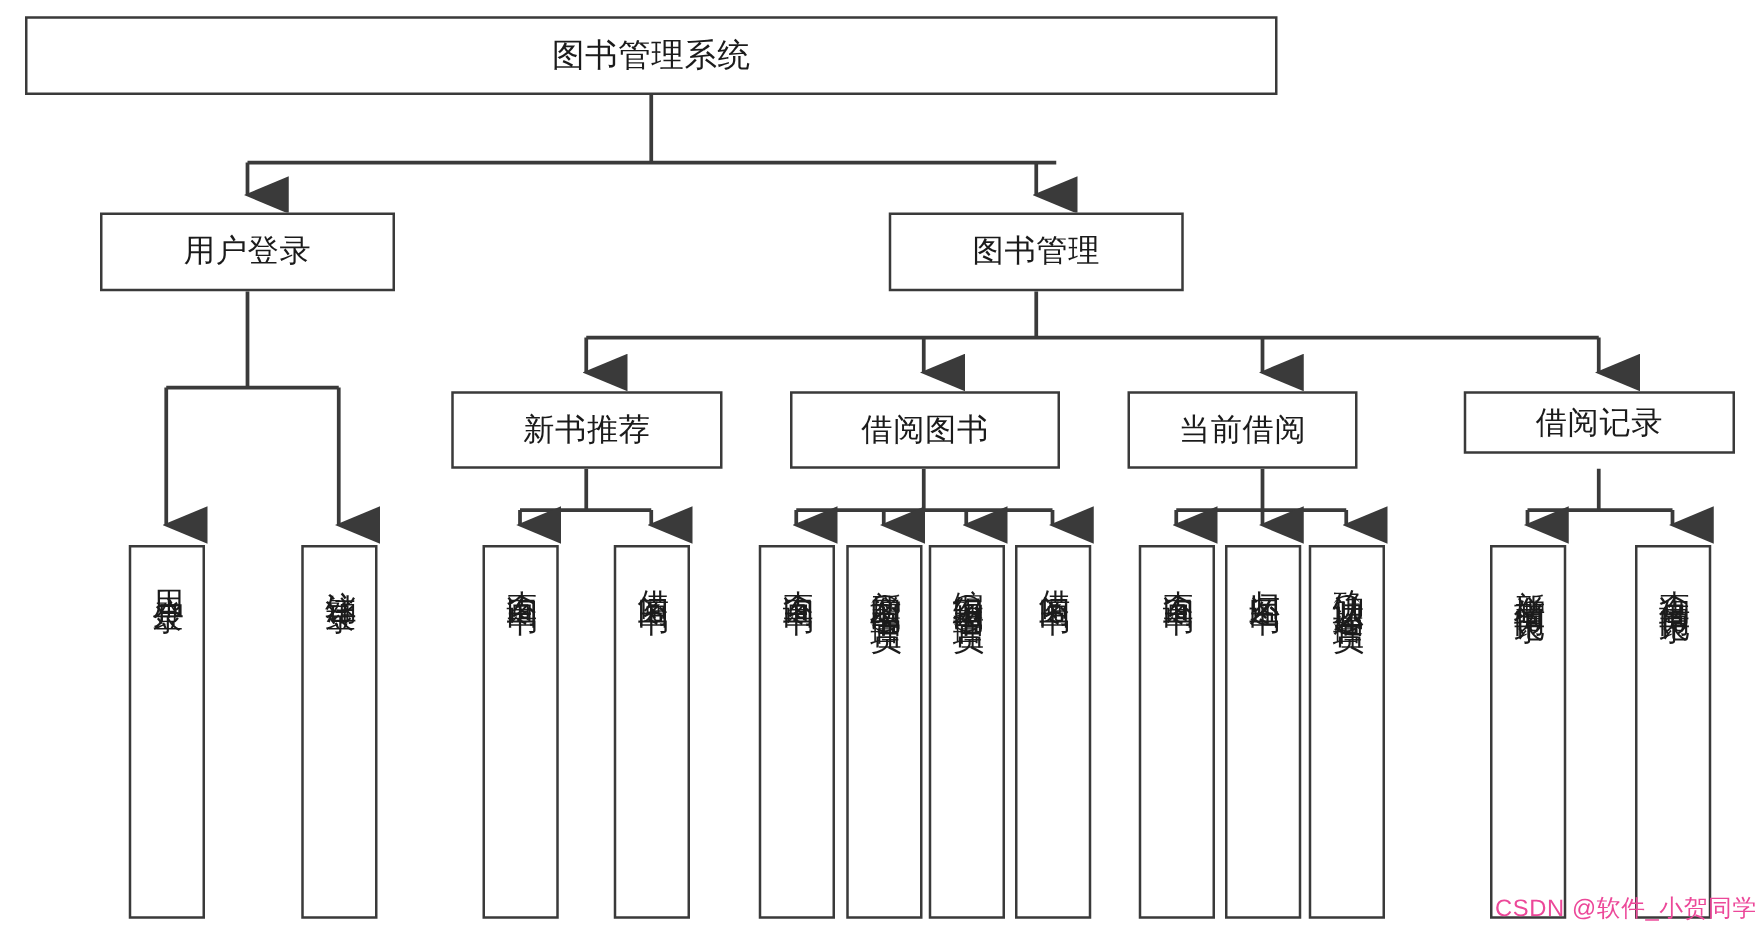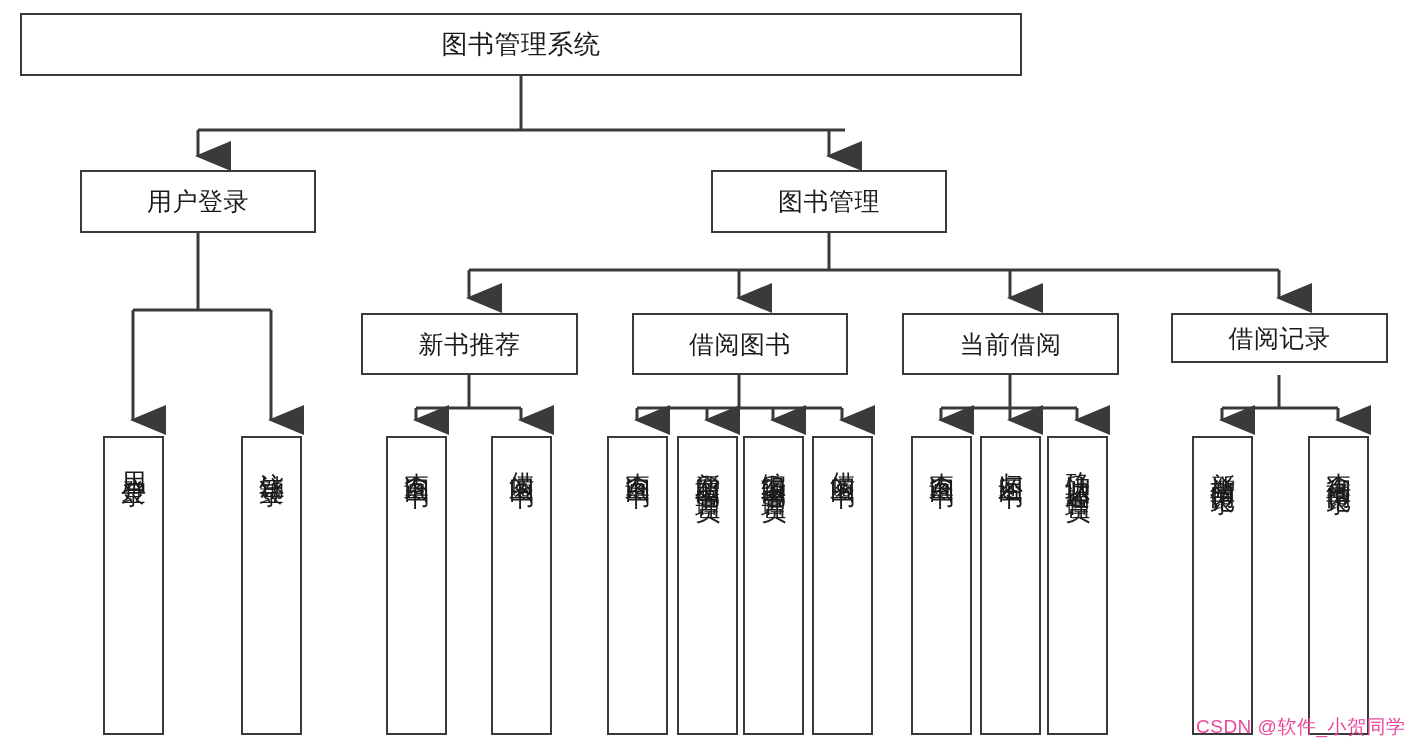--- a/index.html
+++ b/index.html
@@ -137,21 +137,21 @@
   <div class="node horiz" style="left:361px; top:313px; width:217px; height:62px;">
     <span class="label">新书推荐</span>
   </div>
 
   <div class="node horiz" style="left:711px; top:170px; width:236px; height:63px;">
     <span class="label">图书管理</span>
   </div>
   <div class="node horiz" style="left:632px; top:313px; width:216px; height:62px;">
     <span class="label">借阅图书</span>
   </div>
-  <div class="node horiz" style="left:902px; top:313px; width:217px; height:62px;">
+  <div class="node horiz" style="left:902px; top:313px; width:184px; height:62px;">
     <span class="label">当前借阅</span>
   </div>
   <div class="node horiz" style="left:1171px; top:313px; width:217px; height:50px;">
     <span class="label">借阅记录</span>
   </div>
 
   <div class="node vert" style="left:103px; top:436px; width:61px; height:299px;">
     <span class="label">用户登录</span>
   </div>
   <div class="node vert" style="left:241px; top:436px; width:61px; height:299px;">

